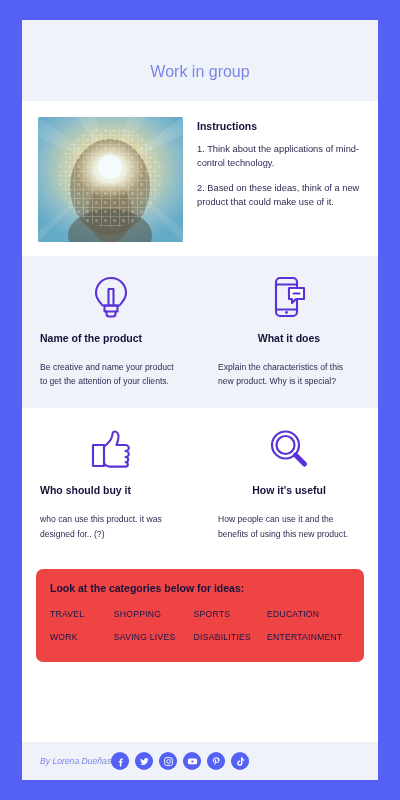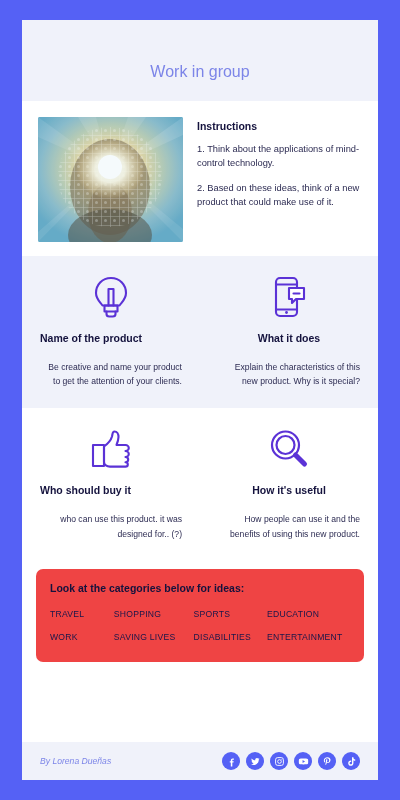--- a/index.html
+++ b/index.html
@@ -103,21 +103,21 @@
     font-size: 10.5px;
     font-weight: bold;
     margin-bottom: 16px;
   }
   .feat-title.left { text-align: left; }
   .feat-title.center { text-align: center; }
   .feat-body {
     color: #2c2b52;
     font-size: 8.6px;
     line-height: 1.65;
-    text-align: right;
+    text-align: left;
   }
 
   
   .cats-wrap {
     background: #ffffff;
     padding: 8px 14px 10px;
     flex: 0 0 auto;
   }
   .cats {
     background: #ef4444;
@@ -140,21 +140,20 @@
     font-size: 8.6px;
     letter-spacing: 0.25px;
   }
 
   
   .footer {
     margin-top: auto;
     background: #f0f2fa;
     display: flex;
     align-items: center;
-    justify-content: space-between;
     padding: 10px 18px;
     flex: 0 0 auto;
   }
   .byline {
     color: #7c85e8;
     font-size: 8.6px;
     font-style: italic;
   }
   .socials { display: flex; gap: 6px; }
   .soc {

